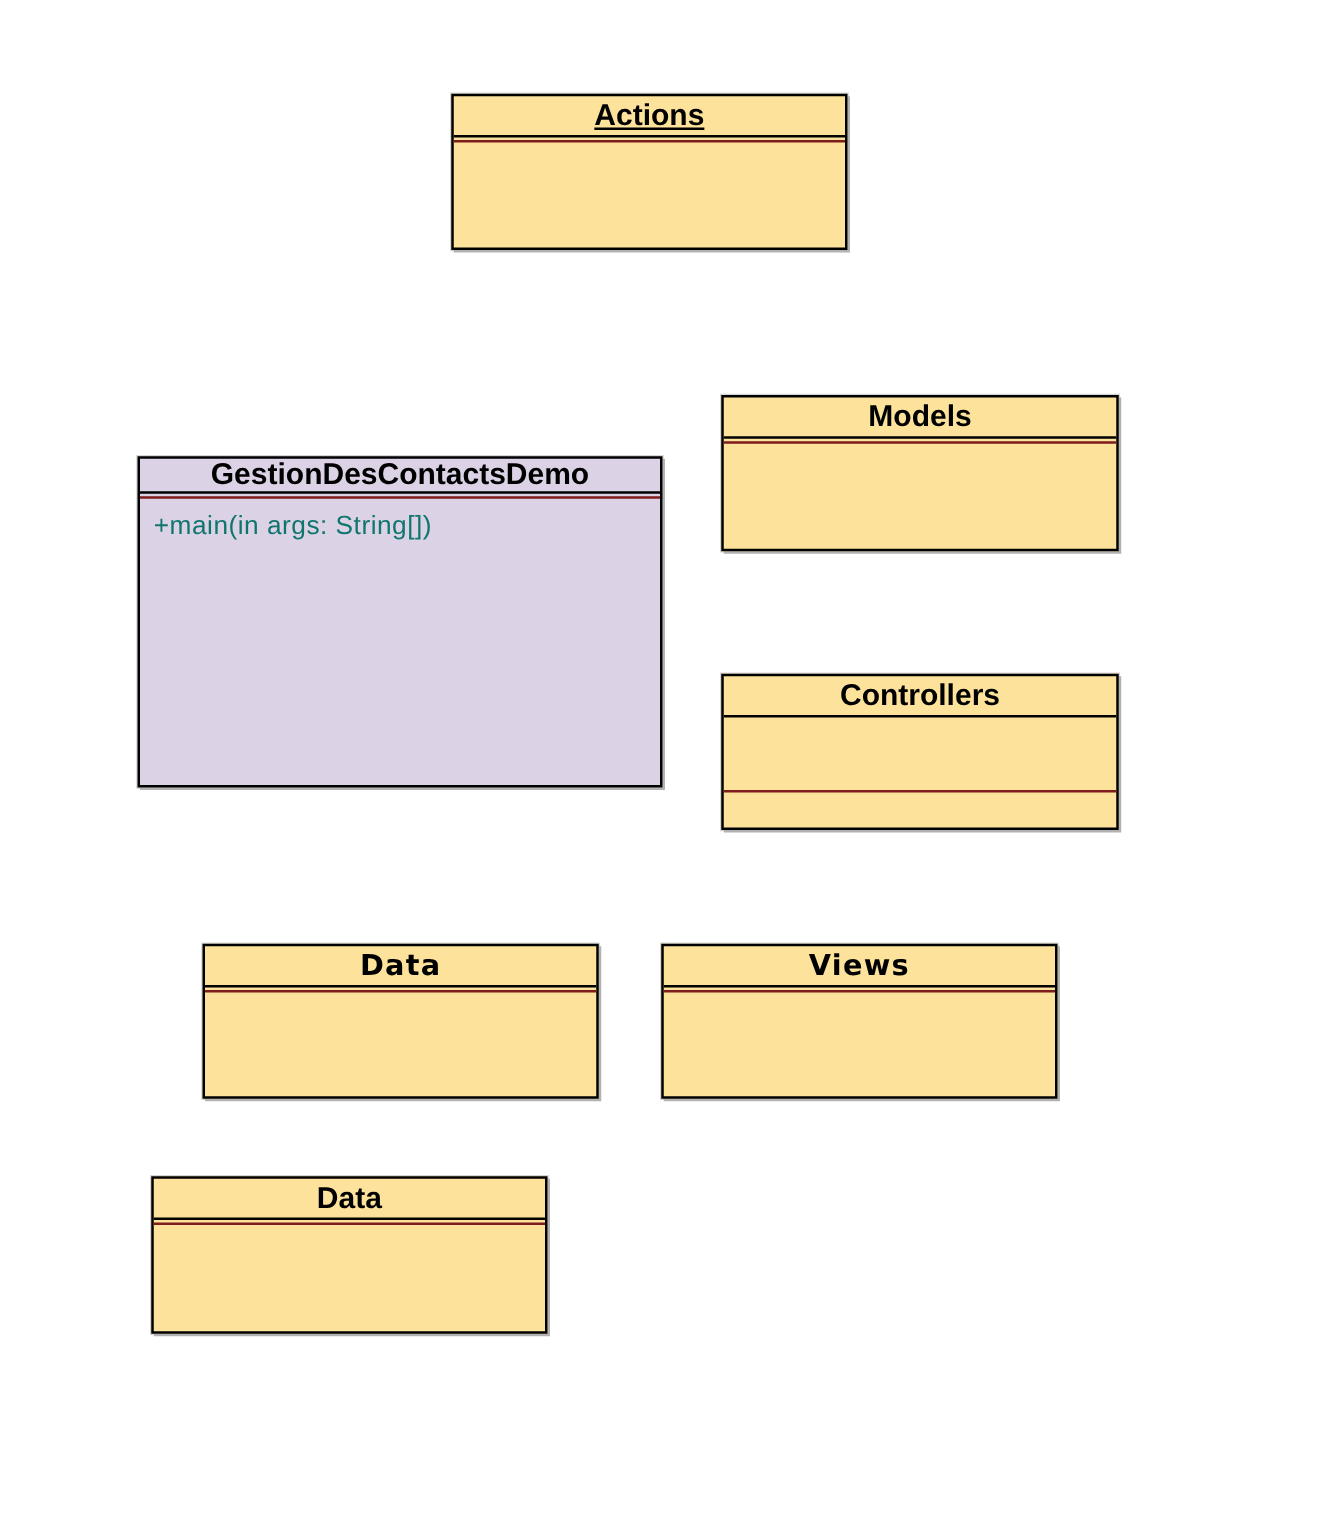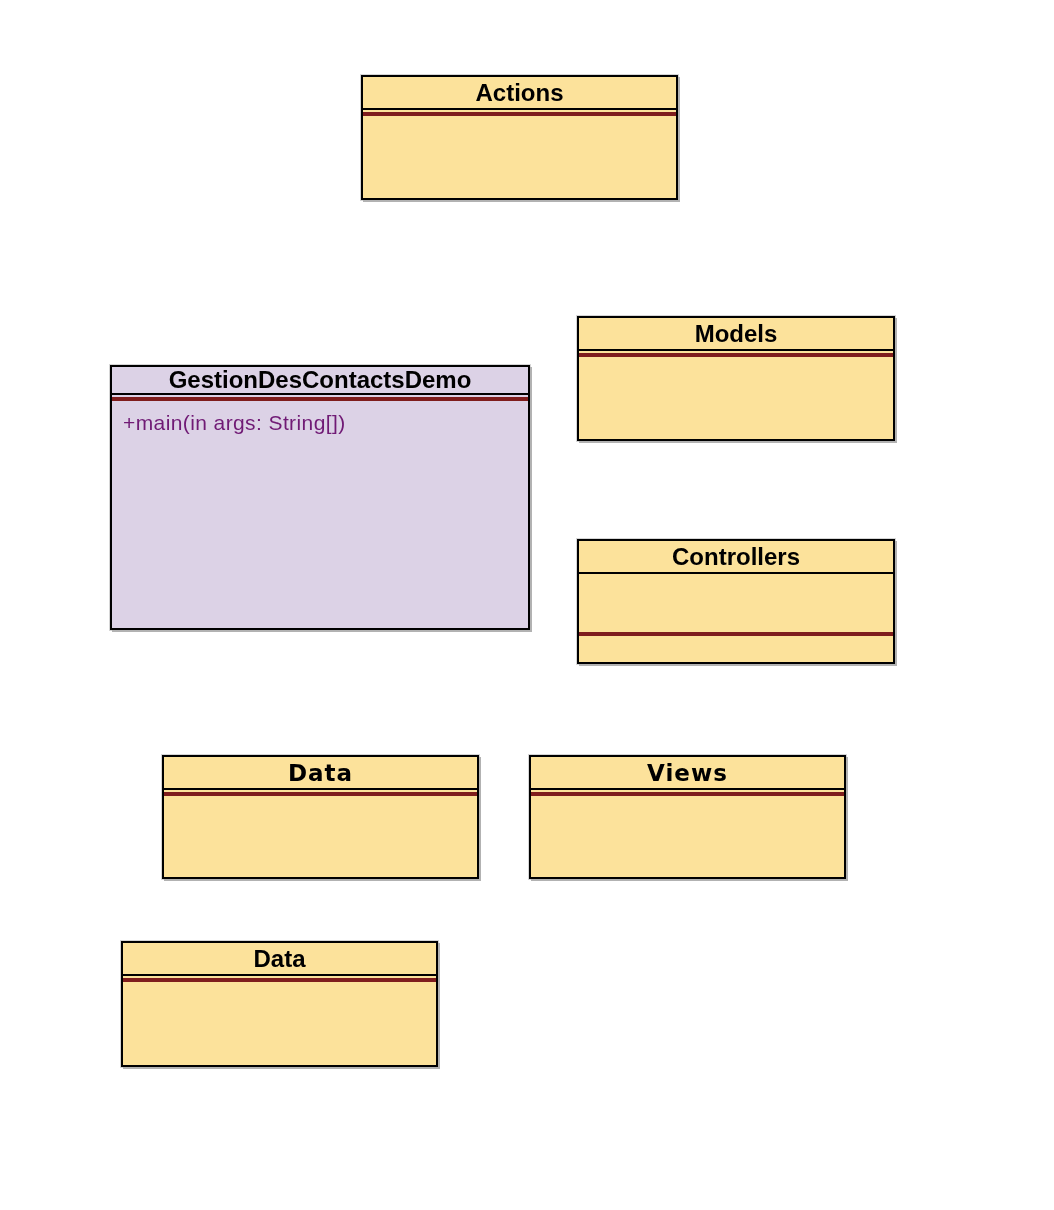--- a/index.html
+++ b/index.html
@@ -34,25 +34,25 @@
     font-size: 24px;
     color: #000000;
     white-space: nowrap;
   }
   .uml-class .divider-gap {
     height: 2px;
   }
   .uml-class .body {
     box-sizing: border-box;
     flex: 1;
-    border-top: 4px solid #7f1d1d;
+    border-top: 2px solid #7f1d1d;
     padding: 9px 10px 0 11px;
     font-size: 21px;
     letter-spacing: 0.4px;
-    color: #701a75;
+    color: #0f766e;
   }
   .member { line-height: 1.2; white-space: nowrap; }
 
   
   #box-0 { left: 361px; top: 75px;  width: 317px; height: 125px; }
   #box-1 { left: 577px; top: 316px; width: 318px; height: 125px; }
   #box-2 { left: 110px; top: 365px; width: 420px; height: 265px; }
   #box-2 .title { height: 28px; }
   #box-3 { left: 577px; top: 539px; width: 318px; height: 125px; gap: 28px; }
   #box-4 { left: 162px; top: 755px; width: 317px; height: 124px; }
@@ -64,21 +64,21 @@
     font-family: "DejaVu Sans", sans-serif;
     font-size: 23px;
     letter-spacing: 1px;
   }
 </style>
 </head>
 <body>
 
 <div class="canvas">
 
-  <div class="uml-class" id="box-0" style="background-color: rgb(252, 226, 155);">
+  <div class="uml-class" id="box-0" style="background-color: rgb(252, 226, 155); text-decoration: underline;">
     <div class="title">Actions</div>
     <div class="divider-gap"></div>
     <div class="body"></div>
   </div>
 
   <div class="uml-class" id="box-1" style="background-color: rgb(252, 226, 155); text-align: center;">
     <div class="title">Models</div>
     <div class="divider-gap"></div>
     <div class="body"></div>
   </div>

